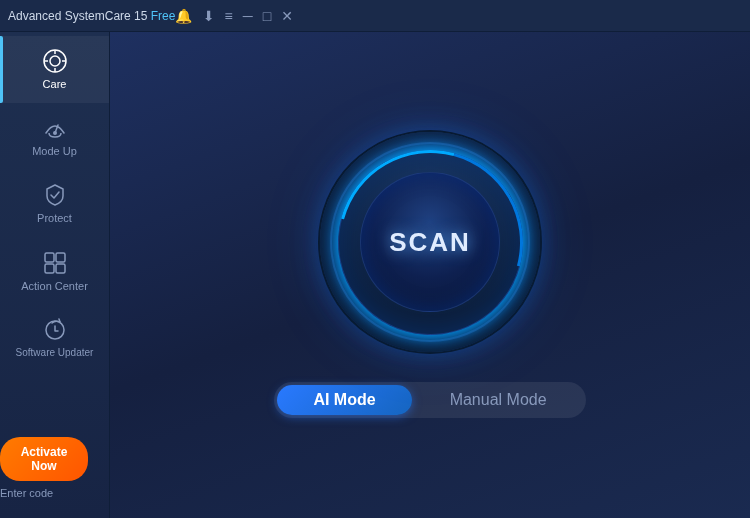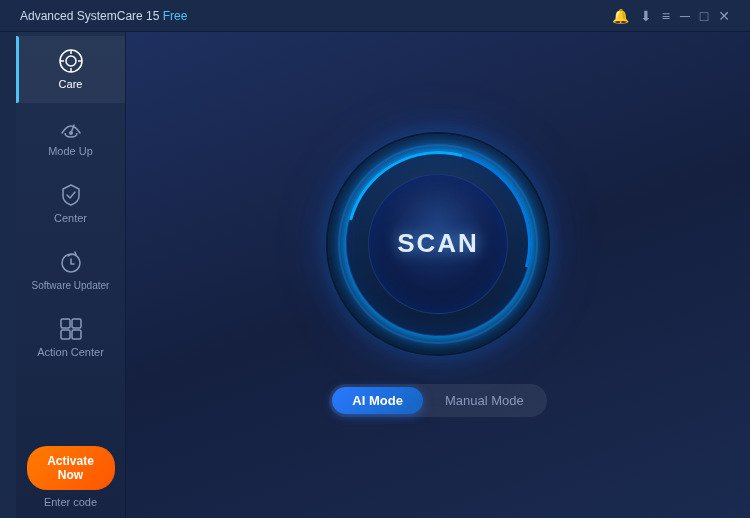--- a/index.html
+++ b/index.html
@@ -13,22 +13,21 @@
       display: flex;
       flex-direction: column;
     }
 
     
     .titlebar {
       background: #1a2a4a;
       height: 32px;
       display: flex;
       align-items: center;
-      justify-content: space-between;
-      padding: 0 20px;
+      padding: 0 8px;
       border-bottom: 1px solid #0f1e38;
     }
 
     .titlebar-left {
       display: flex;
       align-items: center;
       gap: 6px;
     }
 
     .titlebar-title {
@@ -62,21 +61,20 @@
     
     .sidebar {
       width: 110px;
       background: linear-gradient(180deg, #1e2f50 0%, #172444 100%);
       display: flex;
       flex-direction: column;
       align-items: center;
       padding-top: 4px;
       border-right: 1px solid #0f1e38;
       position: relative;
-      margin-left: 16px;
     }
 
     .nav-item {
       width: 100%;
       display: flex;
       flex-direction: column;
       align-items: center;
       padding: 12px 8px;
       cursor: pointer;
       color: #8899bb;
@@ -112,25 +110,25 @@
     
     .icon-svg {
       width: 26px;
       height: 26px;
       margin-bottom: 4px;
     }
 
     
     .sidebar-bottom {
       position: absolute;
-      bottom: 0;
+      bottom: 9px;
       width: 100%;
       display: flex;
       flex-direction: column;
-      align-items: center;
+      align-items: flex-start;
       padding-bottom: 10px;
       gap: 6px;
     }
 
     .activate-btn {
       background: linear-gradient(135deg, #ff7b00, #ff5500);
       color: #fff;
       border: none;
       border-radius: 20px;
       padding: 8px 14px;
@@ -236,24 +234,24 @@
     .mode-toggle {
       display: flex;
       align-items: center;
       background: rgba(255,255,255,0.08);
       border-radius: 20px;
       padding: 3px;
       gap: 2px;
     }
 
     .mode-btn {
-      padding: 6px 20px;
+      padding: 6px 36px;
       border-radius: 16px;
       border: none;
-      font-size: 13px;
+      font-size: 16px;
       cursor: pointer;
       transition: all 0.2s;
     }
 
     .mode-btn.active {
       background: linear-gradient(135deg, #2979ff, #1565c0);
       color: #fff;
       font-weight: 600;
       box-shadow: 0 2px 10px rgba(41, 121, 255, 0.5);
     }
@@ -308,41 +306,41 @@
         <path d="M7 18 Q7 22 13 22 Q19 22 19 18" stroke="#8899bb" stroke-width="1.5" fill="none"></path>
       </svg>
       <span class="nav-label">Mode Up</span>
     </div>
 
     <div class="nav-item">
       <svg class="icon-svg" viewBox="0 0 26 26" fill="none">
         <path d="M13 3 L21 7 L21 14 Q21 20 13 23 Q5 20 5 14 L5 7 Z" stroke="#8899bb" stroke-width="1.5" fill="none" stroke-linejoin="round"></path>
         <path d="M9 13 L12 16 L17 10" stroke="#8899bb" stroke-width="1.5" stroke-linecap="round" stroke-linejoin="round"></path>
       </svg>
-      <span class="nav-label">Center</span>
+      <span class="nav-label">Protect</span>
+    </div>
+
+    <div class="nav-item">
+      <svg class="icon-svg" viewBox="0 0 26 26" fill="none">
+        <rect x="3" y="3" width="9" height="9" rx="1.5" stroke="#8899bb" stroke-width="1.5" fill="none"></rect>
+        <rect x="14" y="3" width="9" height="9" rx="1.5" stroke="#8899bb" stroke-width="1.5" fill="none"></rect>
+        <rect x="3" y="14" width="9" height="9" rx="1.5" stroke="#8899bb" stroke-width="1.5" fill="none"></rect>
+        <rect x="14" y="14" width="9" height="9" rx="1.5" stroke="#8899bb" stroke-width="1.5" fill="none"></rect>
+      </svg>
+      <span class="nav-label">Action Center</span>
     </div>
 
     <div class="nav-item">
       <svg class="icon-svg" viewBox="0 0 26 26" fill="none">
         <circle cx="13" cy="13" r="9" stroke="#8899bb" stroke-width="1.5" fill="none"></circle>
         <path d="M13 9 L13 14 L16 14" stroke="#8899bb" stroke-width="1.5" stroke-linecap="round" stroke-linejoin="round"></path>
         <path d="M10 6 Q13 3 18 5" stroke="#8899bb" stroke-width="1.5" fill="none" stroke-linecap="round"></path>
         <path d="M18 5 L17 2" stroke="#8899bb" stroke-width="1.5" stroke-linecap="round"></path>
       </svg>
       <span class="nav-label" style="font-size:10px;">Software Updater</span>
-    </div>
-
-    <div class="nav-item">
-      <svg class="icon-svg" viewBox="0 0 26 26" fill="none">
-        <rect x="3" y="3" width="9" height="9" rx="1.5" stroke="#8899bb" stroke-width="1.5" fill="none"></rect>
-        <rect x="14" y="3" width="9" height="9" rx="1.5" stroke="#8899bb" stroke-width="1.5" fill="none"></rect>
-        <rect x="3" y="14" width="9" height="9" rx="1.5" stroke="#8899bb" stroke-width="1.5" fill="none"></rect>
-        <rect x="14" y="14" width="9" height="9" rx="1.5" stroke="#8899bb" stroke-width="1.5" fill="none"></rect>
-      </svg>
-      <span class="nav-label">Action Center</span>
     </div>
 
     <div class="sidebar-bottom">
       <button class="activate-btn">Activate Now</button>
       <span class="enter-code-link">Enter code</span>
     </div>
   </div>
 
   <div class="content">
 

